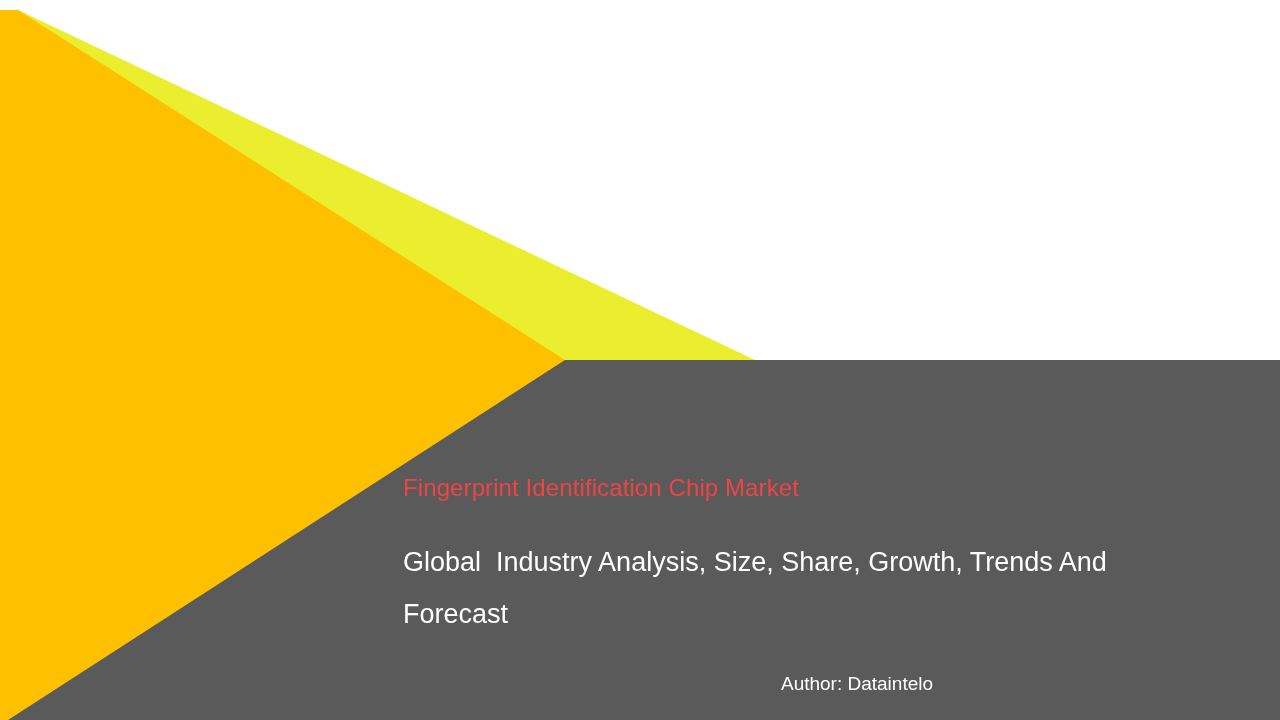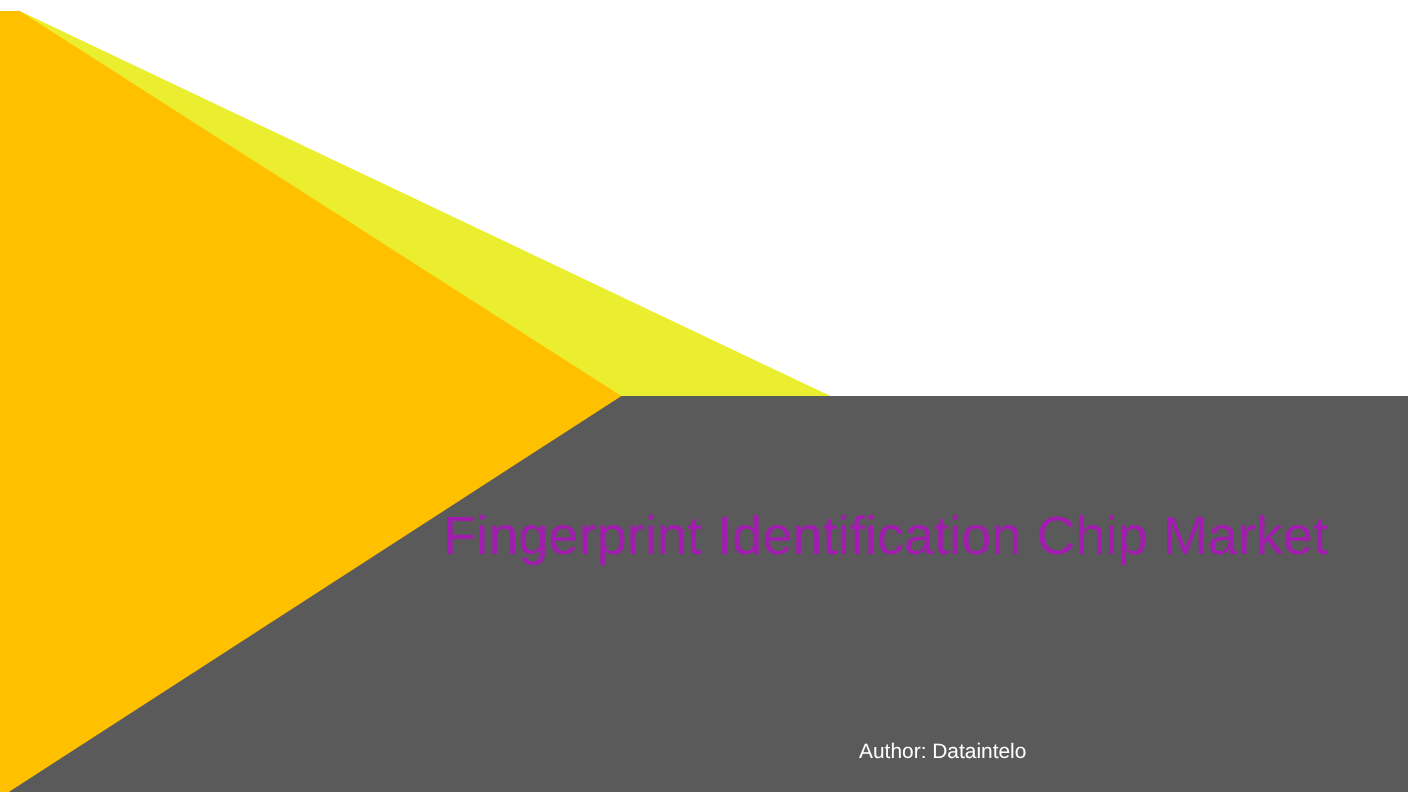--- a/index.html
+++ b/index.html
@@ -32,24 +32,24 @@
     top: 0;
     width: 1280px;
     height: 720px;
   }
   .title {
     position: absolute;
     left: 403px;
     top: 464px;
     width: 840px;
     margin: 0;
-    font-size: 49px;
+    font-size: 24px;
     font-weight: normal;
     line-height: 48px;
-    color: #a21caf;
+    color: #ef4444;
     letter-spacing: 0.1px;
     white-space: pre;
   }
   .subtitle {
     position: absolute;
     left: 403px;
     top: 536px;
     width: 800px;
     margin: 0;
     font-size: 27px;
@@ -84,16 +84,17 @@
 
     <polygon fill="#ffc000" points="0,10 18,10 565,360 8,720 0,720"></polygon>
 
     <rect x="0" y="360" width="1280" height="360" fill="#5a5a5a"></rect>
 
     <polygon fill="#ffc000" points="0,360 565,360 8,720 0,720"></polygon>
   </svg>
 
   <div id="text-layer">
     <h1 class="title">Fingerprint Identification Chip Market</h1>
+    <p class="subtitle">Global  Industry Analysis, Size, Share, Growth, Trends And  Forecast</p>
     <p class="author">Author: Dataintelo</p>
   </div>
 
 </div>
 
 </body></html>

